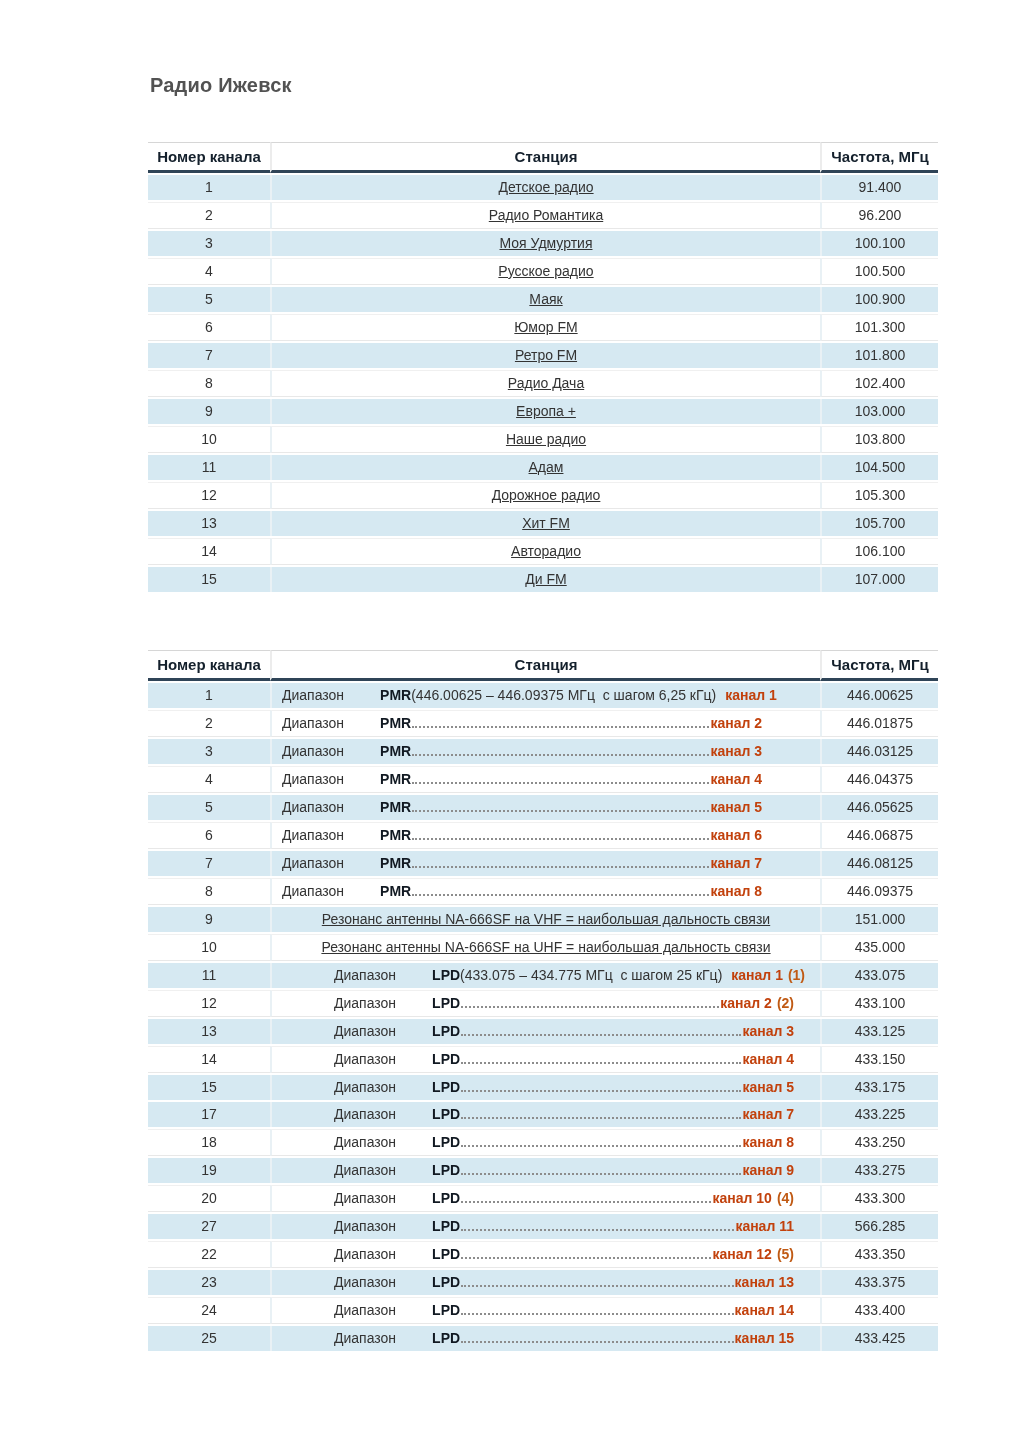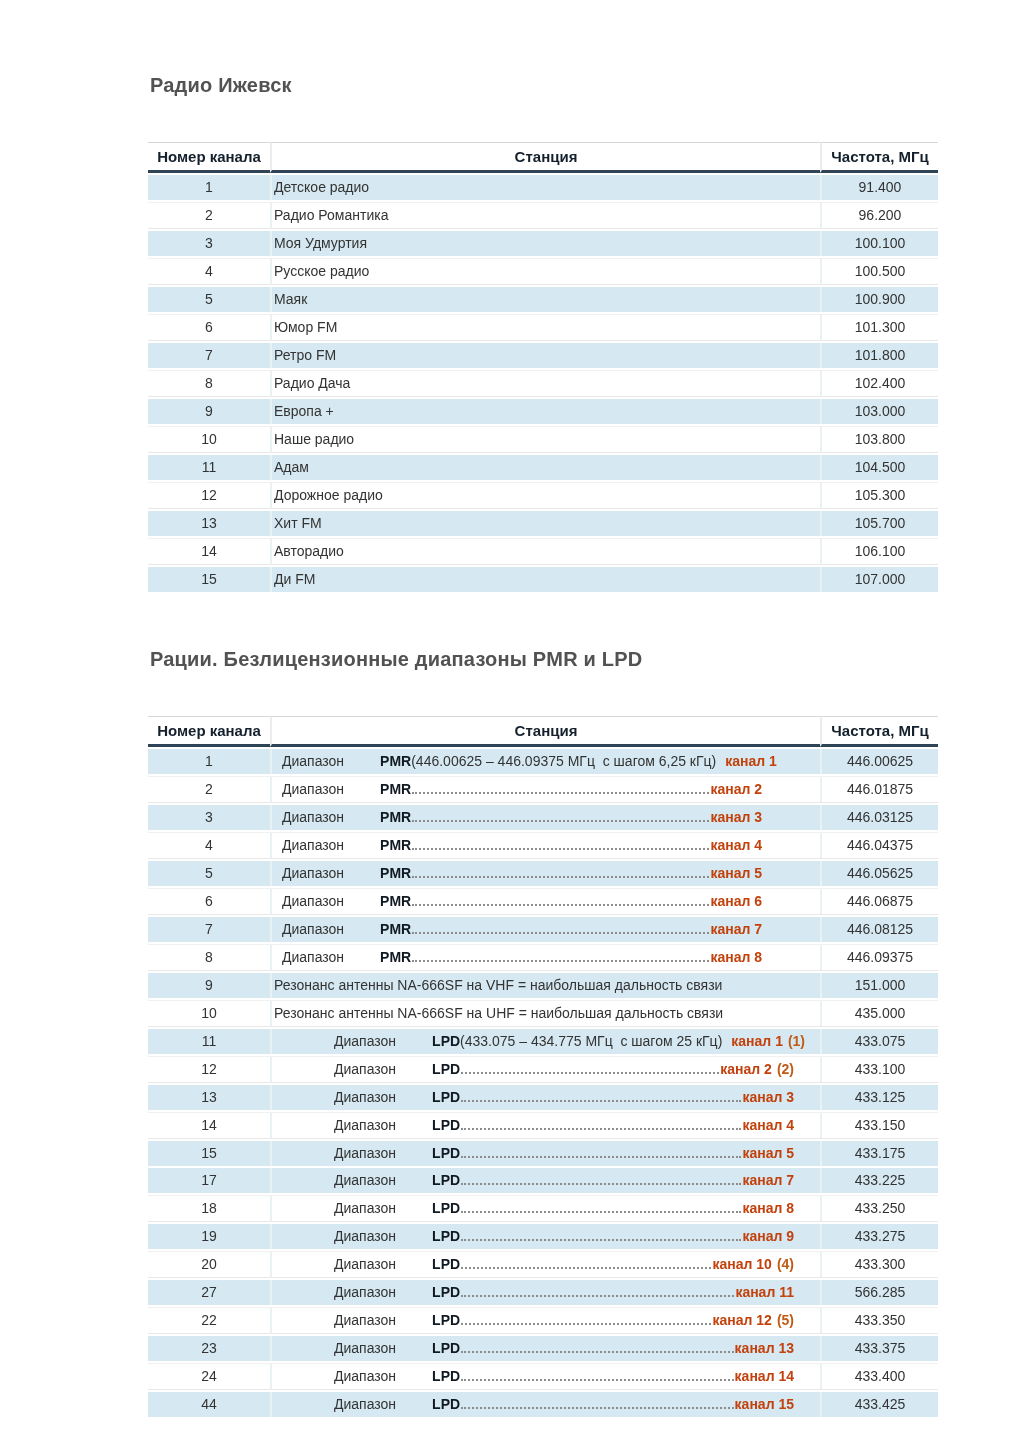--- a/index.html
+++ b/index.html
@@ -45,21 +45,21 @@
   tbody td{
     padding:4px 2px;font-size:14px;color:var(--text);
     text-align:center;line-height:17px;vertical-align:middle;
   }
   tbody td + td{border-left:2px solid #e9f1f5;}
   tr.stripe td{background:var(--stripe);}
   tr.nostripe td{
     background:#ffffff;
     border-top:1px solid #f0f0f0;border-bottom:1px solid #e8e8e8;
   }
-  td.cell-station.centered{text-align:left;}
+  td.cell-station.centered{text-align:center;text-decoration:underline;}
   .band-line{
     display:flex;align-items:baseline;text-align:right;
     font-size:14px;white-space:nowrap;
   }
   .band-line.pmr{padding:0 56px 0 8px;}
   .band-line.lpd{padding:0 24px 0 60px;}
   .band-line .prefix{color:var(--text);}
   .band-line .band{font-weight:bold;color:#111922;padding-left:36px;}
   .band-line .detail{color:var(--text);}
   .band-line .channel{font-weight:bold;color:#c2410c;white-space:nowrap;}
@@ -165,21 +165,20 @@
           <tr class="stripe">
             <td class="cell-num">15</td>
             <td class="cell-station centered">Ди FM</td>
             <td class="cell-freq">107.000</td>
           </tr>
         </tbody>
     </table>
   </section>
 
   <section>
-    <h2 class="section-title">Рации. Безлицензионные диапазоны PMR и LPD</h2>
     <table class="freq-table">
       <colgroup>
         <col class="c-num">
           <col class="c-station">
           <col class="c-freq">
       </colgroup>
       <thead>
         <tr>
           <th>Номер канала</th>
           <th>Станция</th>
@@ -447,21 +446,21 @@
               <div class="band-line lpd dotted">
                 <span class="prefix">Диапазон </span>
                 <span class="band">LPD</span>
                 <span class="leader"></span>
                 <span class="channel">канал 14</span>
               </div>
             </td>
             <td class="cell-freq">433.400</td>
           </tr>
           <tr class="stripe">
-            <td class="cell-num">44</td>
+            <td class="cell-num">25</td>
             <td class="cell-station">
               <div class="band-line lpd dotted">
                 <span class="prefix">Диапазон </span>
                 <span class="band">LPD</span>
                 <span class="leader"></span>
                 <span class="channel">канал 15</span>
               </div>
             </td>
             <td class="cell-freq">433.425</td>
           </tr>

